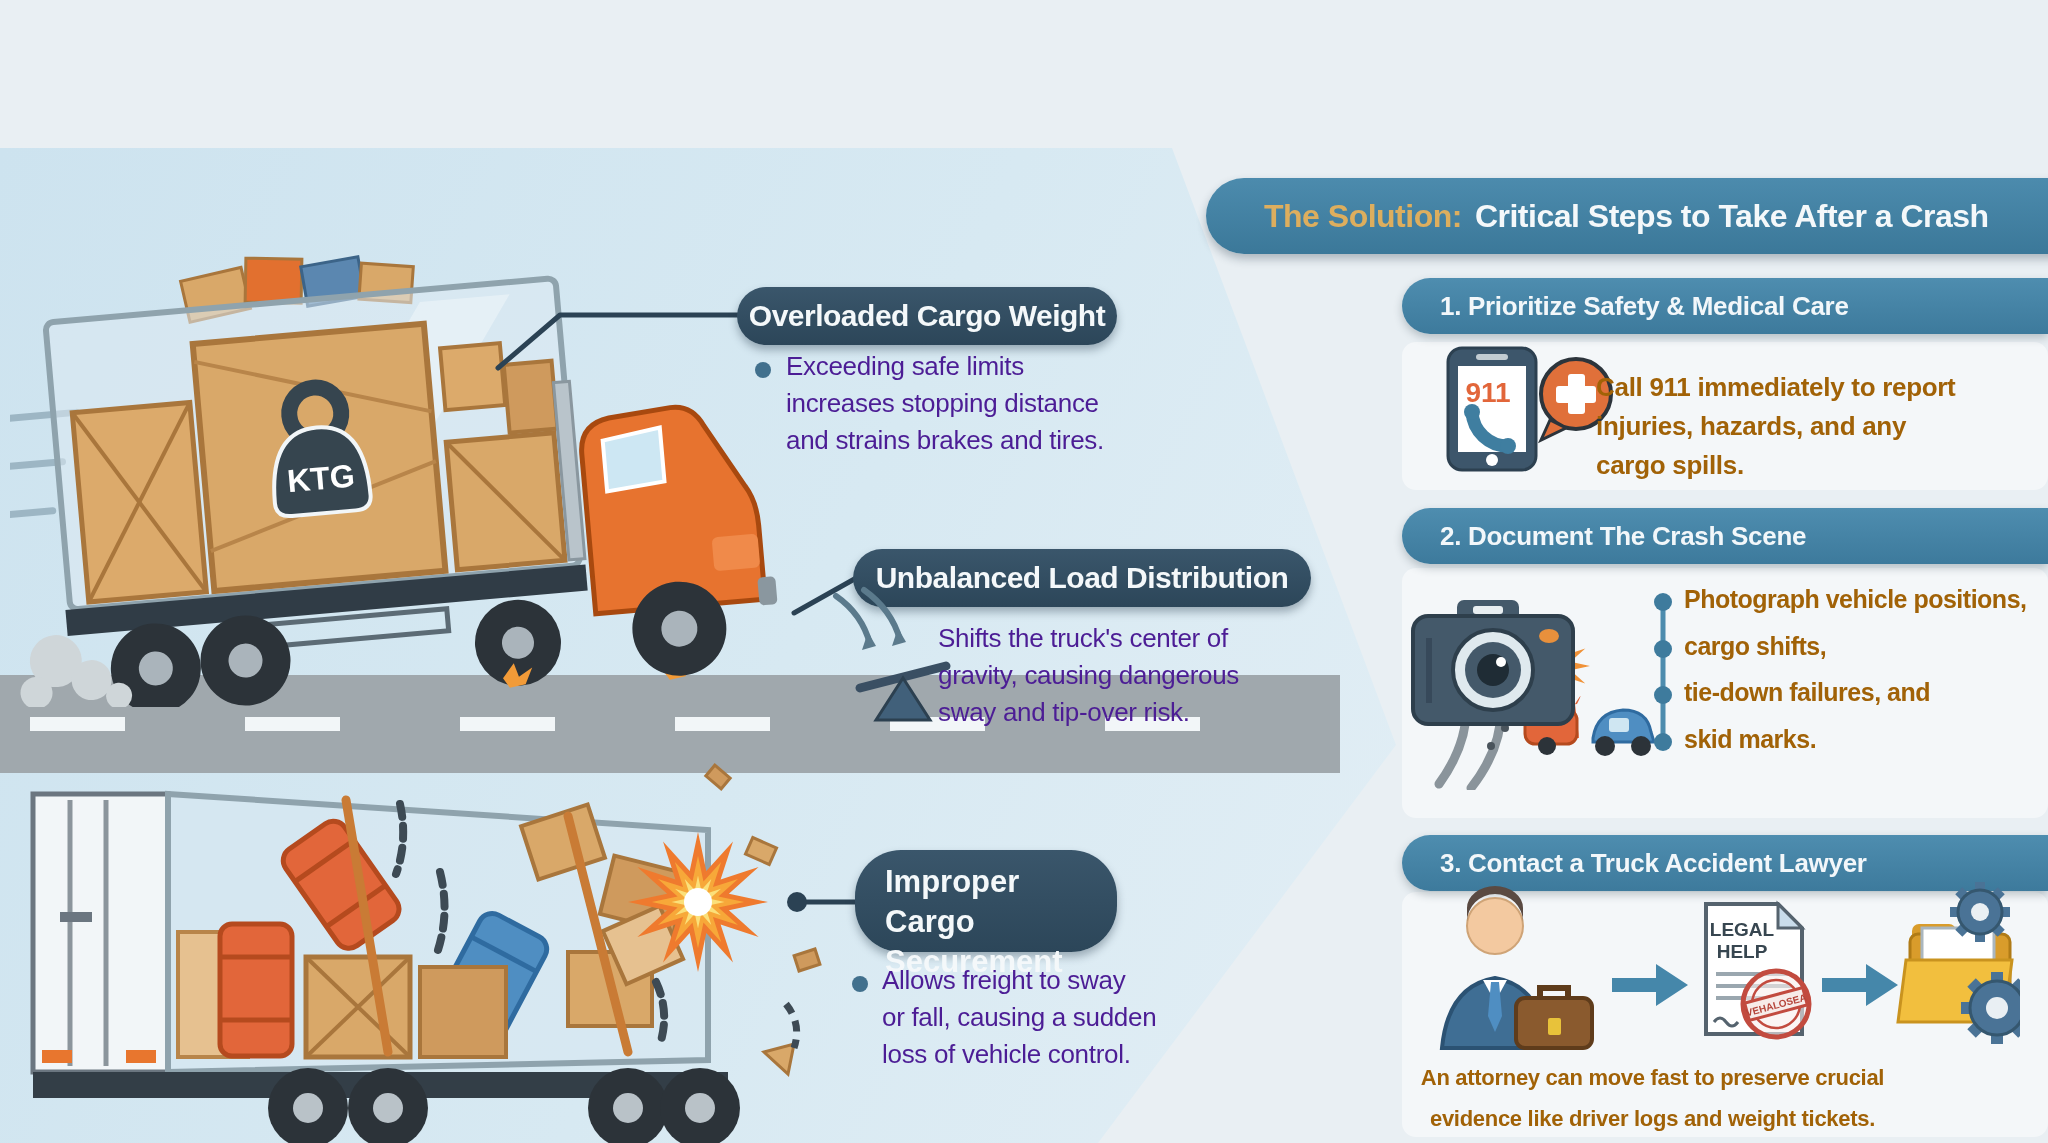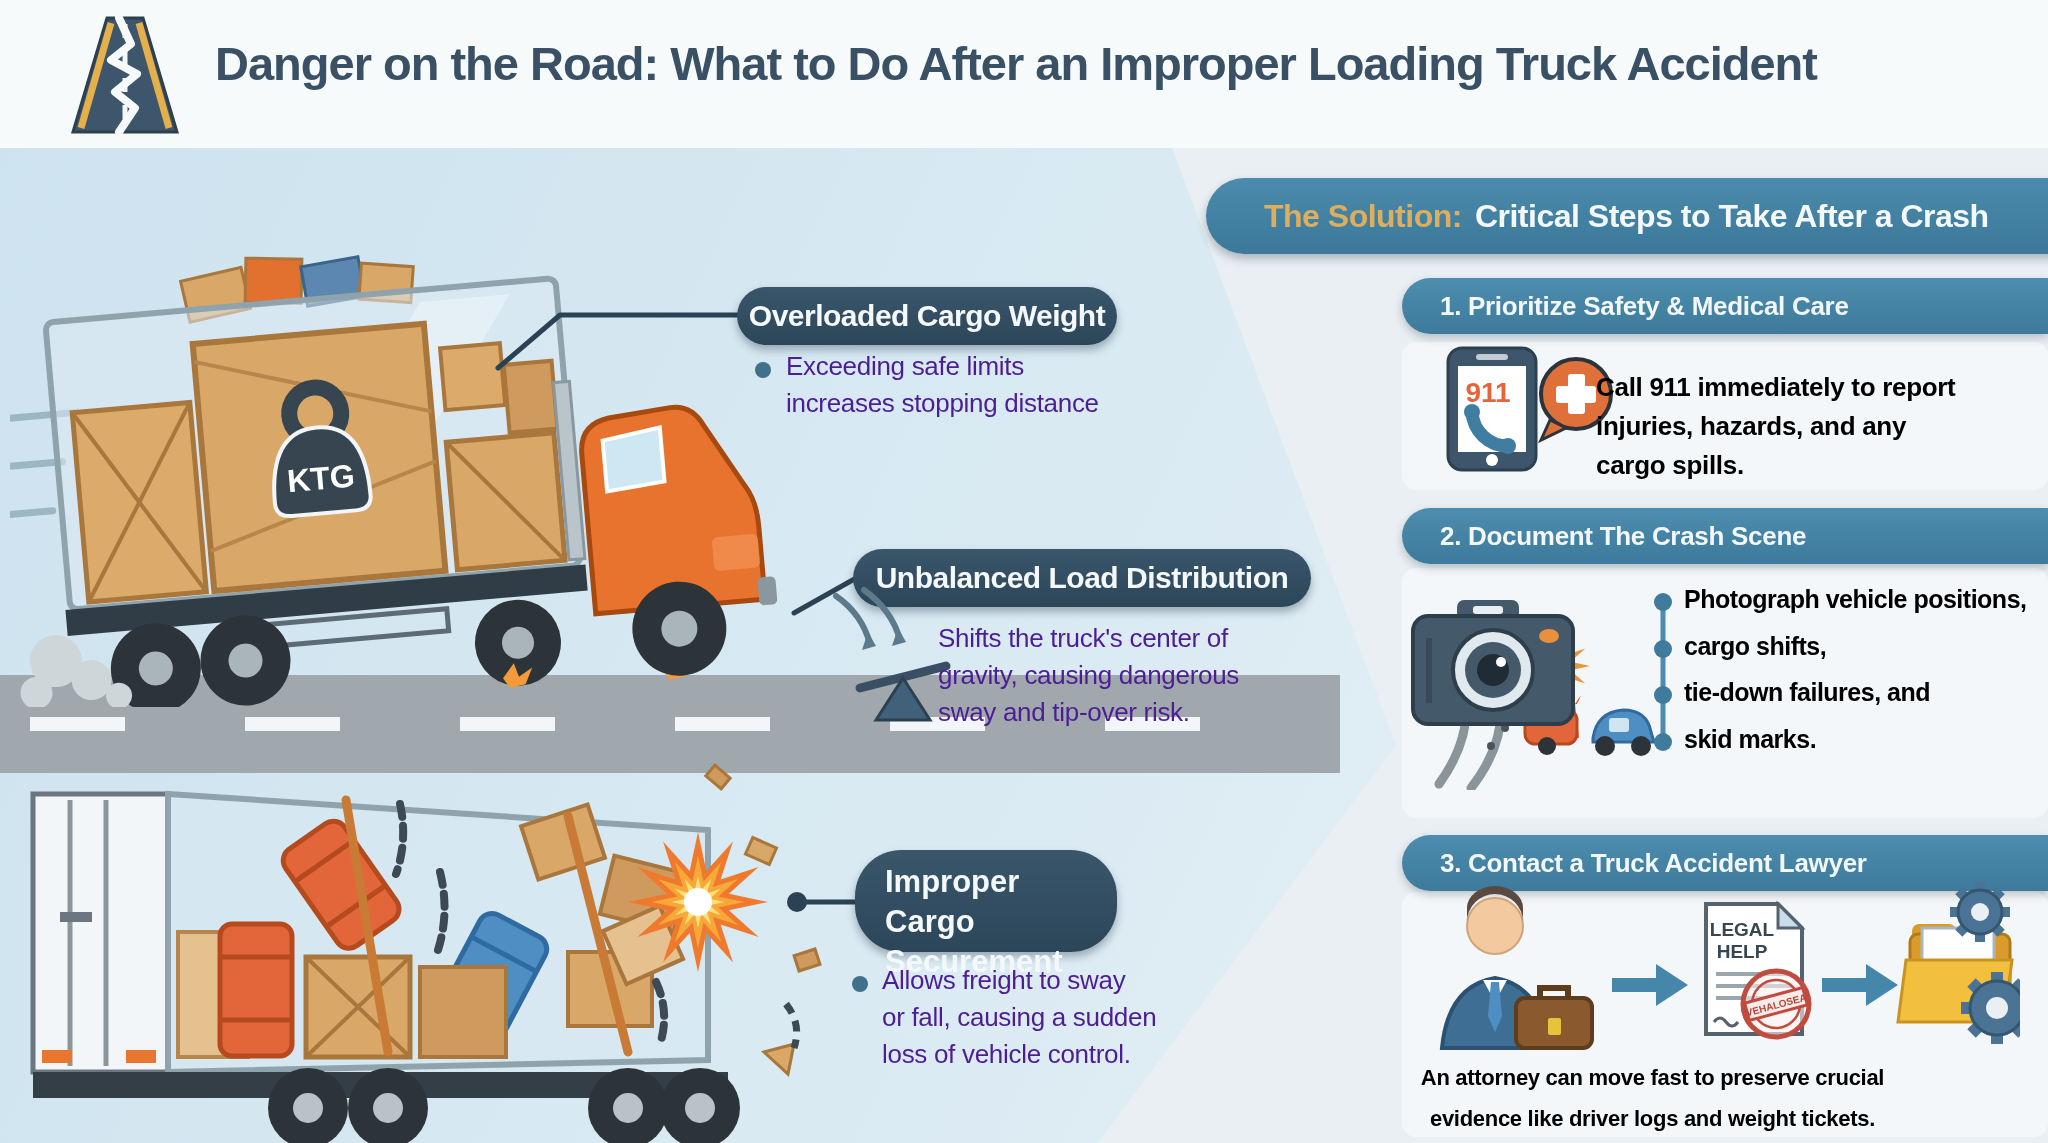--- a/index.html
+++ b/index.html
@@ -40,42 +40,32 @@
   
   .desc{position:absolute;font-size:26px;font-weight:normal;color:#4c1d95;line-height:37px;
         letter-spacing:-.3px;white-space:nowrap;}
   .bullet-dot{position:absolute;width:16px;height:16px;border-radius:50%;background:#41708d;}
   
   .card{position:absolute;left:1402px;width:646px;background:rgba(255,255,255,.5);border-radius:14px;}
   .step-bar{position:absolute;left:1402px;width:646px;height:56px;border-radius:28px 0 0 28px;
             background:linear-gradient(#4e8daf,#3d7a9c);color:#f2f7fa;font-size:26px;font-weight:bold;
             display:flex;align-items:center;padding-left:38px;box-sizing:border-box;
             letter-spacing:-.3px;white-space:nowrap;box-shadow:0 4px 8px rgba(30,50,65,.25);}
-  .rtext{position:absolute;font-weight:bold;color:#000000;letter-spacing:-.3px;white-space:nowrap;}
+  .rtext{position:absolute;font-weight:bold;color:#a16207;letter-spacing:-.3px;white-space:nowrap;}
   .step1-text{left:1596px;top:368px;font-size:26px;line-height:39px;}
   .step2-bullet{left:1684px;font-size:25px;letter-spacing:-.5px;}
   .caption{left:1340px;top:1057px;width:625px;font-size:22px;line-height:41px;text-align:center;}
   svg{position:absolute;display:block;}
   svg text{font-family:"Liberation Sans",sans-serif;}
 </style>
 </head>
 <body>
 
 <div class="stage">
 
-  <div class="header-strip">
-    <svg class="logo" width="140" height="128" viewBox="0 0 140 128">
-      <polygon points="18,122 52,8 88,8 122,122" fill="#3d566b" stroke="#2c4050" stroke-width="3"></polygon>
-      <polyline points="26,118 56,13" stroke="#e5b04c" stroke-width="7" fill="none"></polyline>
-      <polyline points="114,118 84,13" stroke="#e5b04c" stroke-width="7" fill="none"></polyline>
-      <line x1="70" y1="14" x2="70" y2="118" stroke="#f4f7f9" stroke-width="5" stroke-dasharray="14 13"></line>
-      <polyline points="64,8 76,34 56,50 82,64 60,82 80,98 64,122" stroke="#f7fafb" stroke-width="8" fill="none" stroke-linejoin="round" stroke-linecap="round"></polyline>
-    </svg>
-    <div class="page-title">Danger on the Road: What to Do After an Improper Loading Truck Accident</div>
-  </div>
 
   <div class="left-panel">
     <div class="road">
       <div class="road-dashes"></div>
     </div>
   </div>
 
   <svg style="left:10px;top:232px" width="840" height="475" viewBox="0 0 840 475">
     <g transform="rotate(-5 420 300)">
 
@@ -235,20 +225,21 @@
   <div class="bar solution-bar">
     <span class="accent">The Solution:</span>
     <span class="rest">Critical Steps to Take After a Crash</span>
   </div>
 
   <div class="pill pill-center pill1">Overloaded Cargo Weight</div>
   <div class="bullet-dot" style="left:755px;top:362px"></div>
   <div class="desc" style="left:786px;top:348px">
     <div>Exceeding safe limits</div>
     <div>increases stopping distance</div>
+    <div>and strains brakes and tires.</div>
   </div>
 
   <div class="pill pill-center pill2">Unbalanced Load Distribution</div>
   <svg style="left:818px;top:580px" width="150" height="155" viewBox="0 0 150 155">
     <g fill="none" stroke="#5b7a8c" stroke-width="6" stroke-linecap="round">
       <path d="M18,16 q26,18 34,48"></path>
       <polygon points="44,70 58,66 50,52" fill="#5b7a8c" stroke="none"></polygon>
       <path d="M46,10 q28,20 36,50"></path>
       <polygon points="74,66 88,62 80,48" fill="#5b7a8c" stroke="none"></polygon>
     </g>

